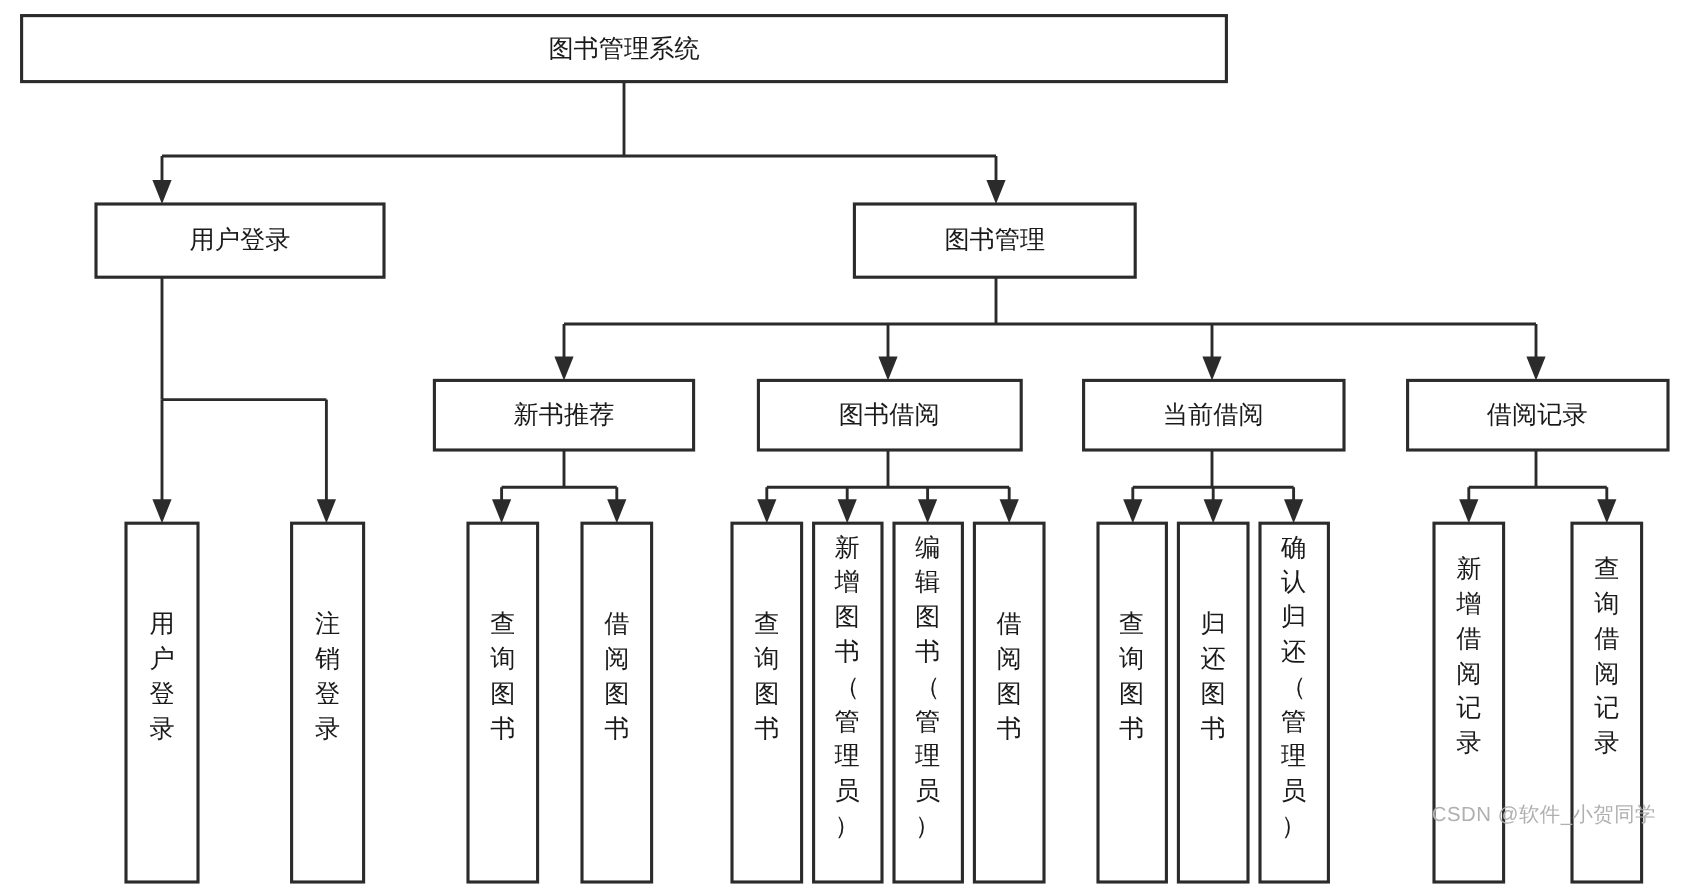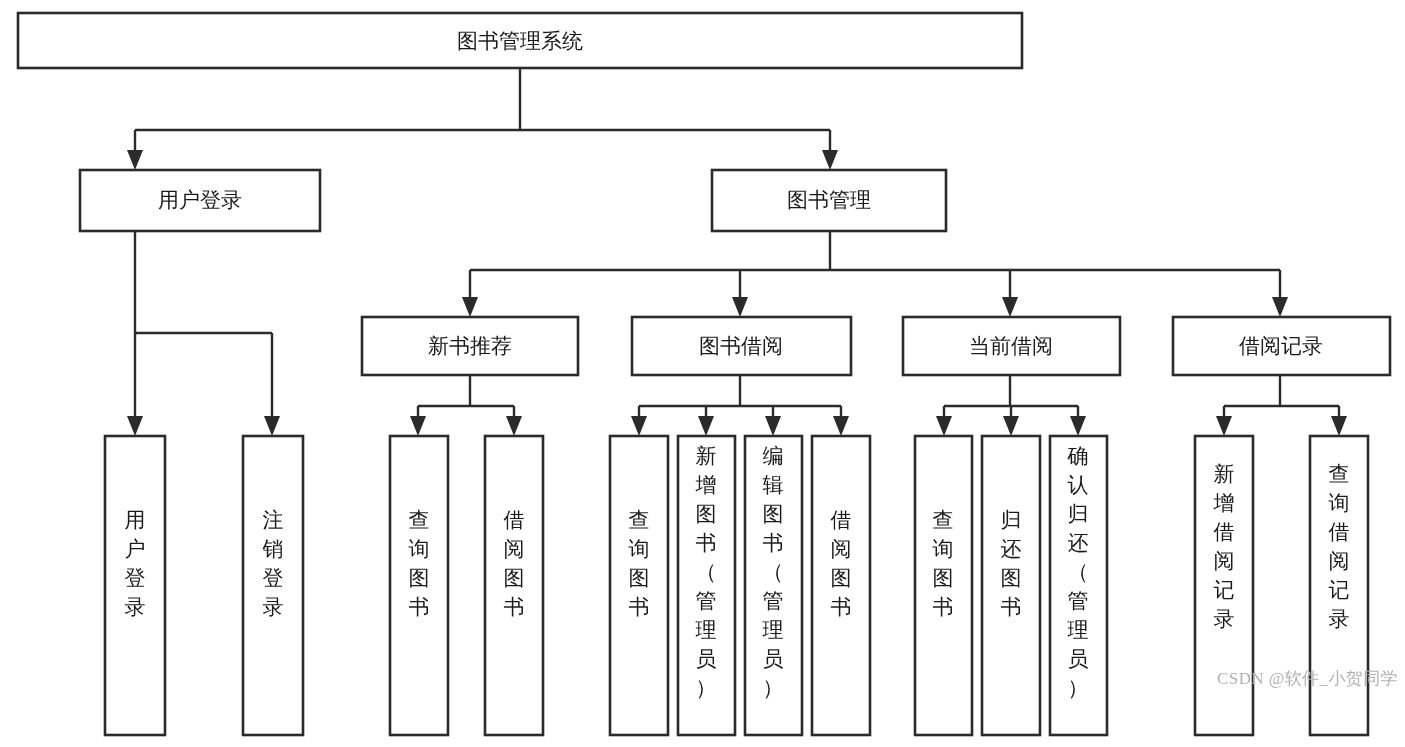--- a/index.html
+++ b/index.html
@@ -49,23 +49,23 @@
     dominant-baseline: middle;
   }
   .node-label-vertical {
     fill: #1a1a1a;
     font-family: "Liberation Sans", "DejaVu Sans", sans-serif;
     font-size: 21px;
     text-anchor: middle;
   }
   .watermark {
     position: absolute;
-    right: 7px;
+    right: 25px;
     bottom: 6px;
-    font-family: Liberation Serif, serif;
+    font-family: Liberation Sans, sans-serif;
     font-size: 17px;
     color: #b0b0b0;
     letter-spacing: 0.4px;
     white-space: nowrap;
     user-select: none;
   }
 </style>
 </head>
 <body>
 

